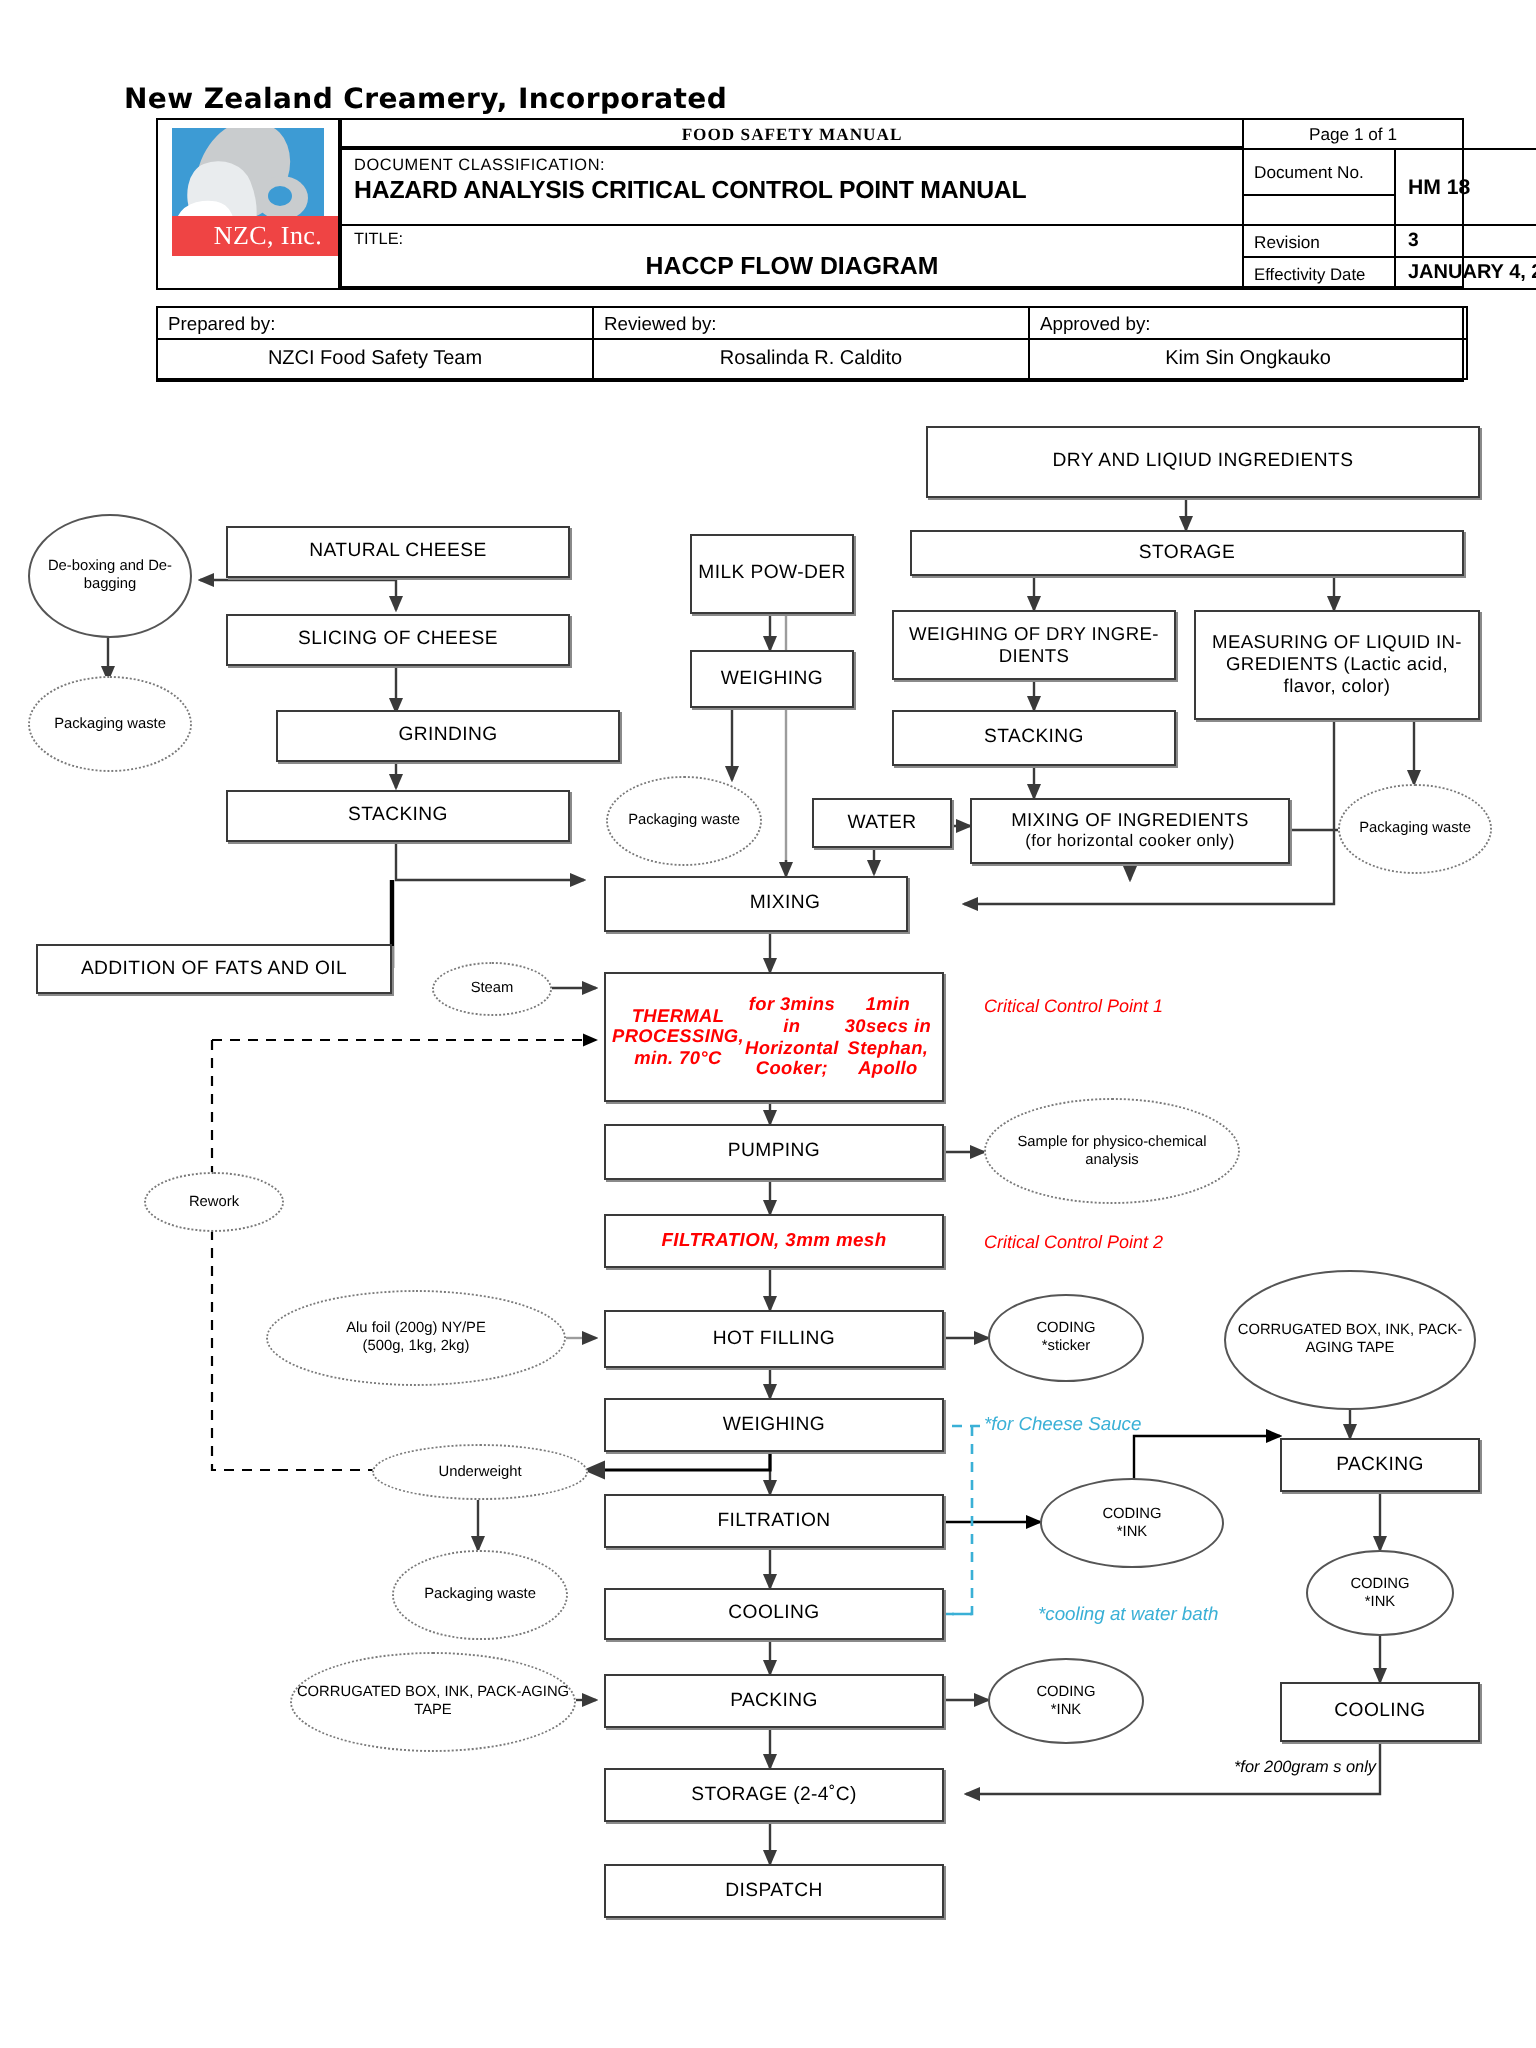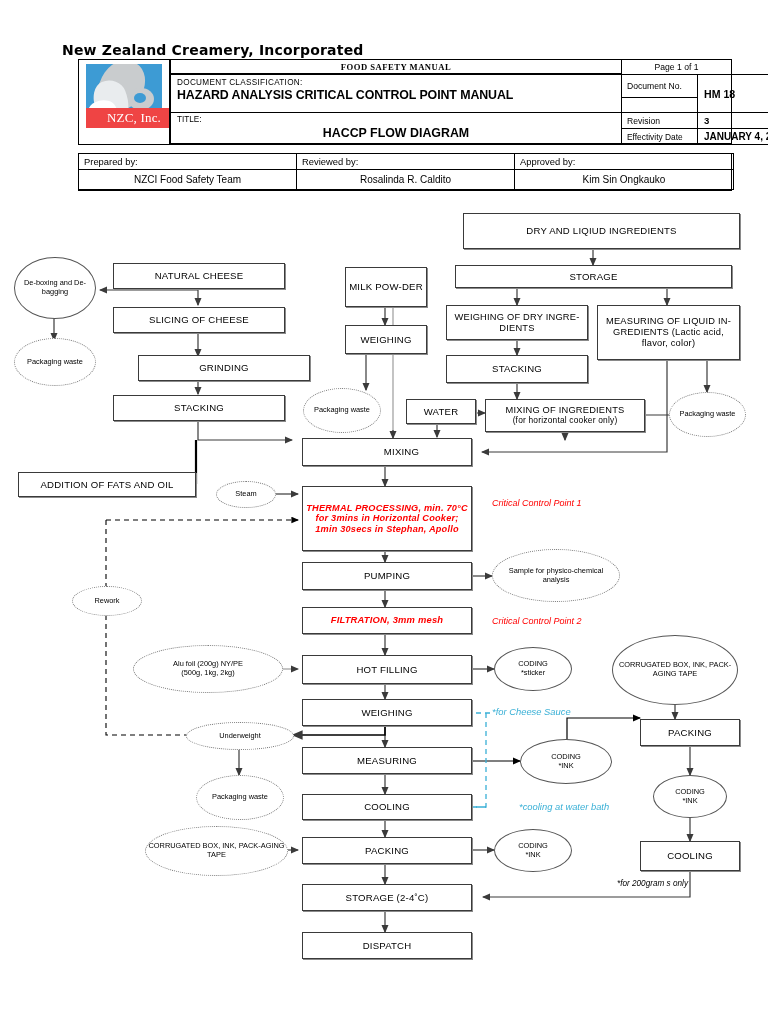--- a/index.html
+++ b/index.html
@@ -236,24 +236,24 @@
   <div class="node box b2" style="left:446px;top:305px;width:142px;height:35px;">WEIGHING OF DRY INGRE-DIENTS</div>
   <div class="node box b2" style="left:597px;top:305px;width:143px;height:55px;">MEASURING OF LIQUID IN-GREDIENTS (Lactic acid, flavor, color)</div>
   <div class="node box" style="left:446px;top:355px;width:142px;height:28px;">STACKING</div>
   <div class="node box" style="left:406px;top:399px;width:70px;height:25px;">WATER</div>
   <div class="node box b2" style="left:485px;top:399px;width:160px;height:33px;flex-direction:column;">
     <span>MIXING OF INGREDIENTS</span>
     <span style="font-size:8.4px;">(for horizontal cooker only)</span>
   </div>
   <div class="node ell" style="left:669px;top:392px;width:77px;height:45px;">Packaging waste</div>
 
-  <div class="node box" style="left:302px;top:438px;width:170px;height:28px;padding-left:32px;">MIXING</div>
+  <div class="node box" style="left:302px;top:438px;width:152px;height:28px;padding-left:32px;">MIXING</div>
   <div class="node ell" style="left:216px;top:481px;width:60px;height:27px;">Steam</div>
 
-  <div class="node box" style="left:302px;top:486px;width:170px;height:65px;flex-direction:column;justify-content:center;">
+  <div class="node box" style="left:302px;top:486px;width:170px;height:65px;flex-direction:row;justify-content:center;">
     <span class="red r1" style="font-size:9.2px;font-weight:bold;">THERMAL PROCESSING, min. 70°C</span>
     <span class="red" style="font-size:9.2px;">for 3mins in Horizontal Cooker;</span>
     <span class="red" style="font-size:9.2px;">1min 30secs in Stephan, Apollo</span>
   </div>
   <div class="ccp" style="left:492px;top:498px;">Critical Control Point 1</div>
 
   <div class="node box" style="left:302px;top:562px;width:170px;height:28px;">PUMPING</div>
   <div class="node ell" style="left:492px;top:549px;width:128px;height:53px;">Sample for physico-chemical analysis</div>
   <div class="node ell" style="left:72px;top:586px;width:70px;height:30px;">Rework</div>
 
@@ -270,21 +270,21 @@
   <div class="node ell solid" style="left:494px;top:647px;width:78px;height:44px;flex-direction:column;">
     <span>CODING</span>
     <span>*sticker</span>
   </div>
   <div class="node ell solid" style="left:612px;top:635px;width:126px;height:70px;">CORRUGATED BOX, INK, PACK-AGING TAPE</div>
 
   <div class="node box" style="left:302px;top:699px;width:170px;height:27px;">WEIGHING</div>
   <div class="cyan-note" style="left:492px;top:706px;">*for Cheese Sauce</div>
   <div class="node ell" style="left:186px;top:722px;width:108px;height:28px;">Underweight</div>
 
-  <div class="node box" style="left:302px;top:747px;width:170px;height:27px;">MEASURING</div>
+  <div class="node box" style="left:302px;top:747px;width:170px;height:27px;">FILTRATION</div>
   <div class="node ell solid" style="left:520px;top:739px;width:92px;height:45px;flex-direction:column;">
     <span>CODING</span>
     <span>*INK</span>
   </div>
   <div class="node box" style="left:640px;top:719px;width:100px;height:27px;">PACKING</div>
   <div class="node ell" style="left:196px;top:775px;width:88px;height:45px;">Packaging waste</div>
 
   <div class="node box" style="left:302px;top:794px;width:170px;height:26px;">COOLING</div>
   <div class="cyan-note" style="left:519px;top:801px;">*cooling at water bath</div>
   <div class="node ell solid" style="left:653px;top:775px;width:74px;height:43px;flex-direction:column;">

